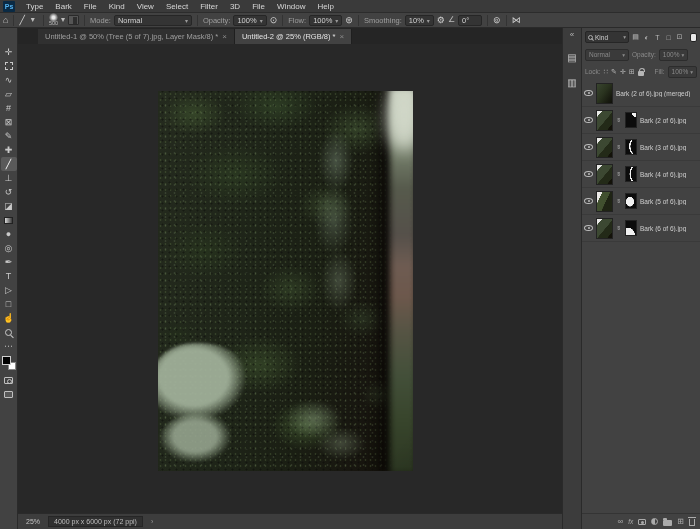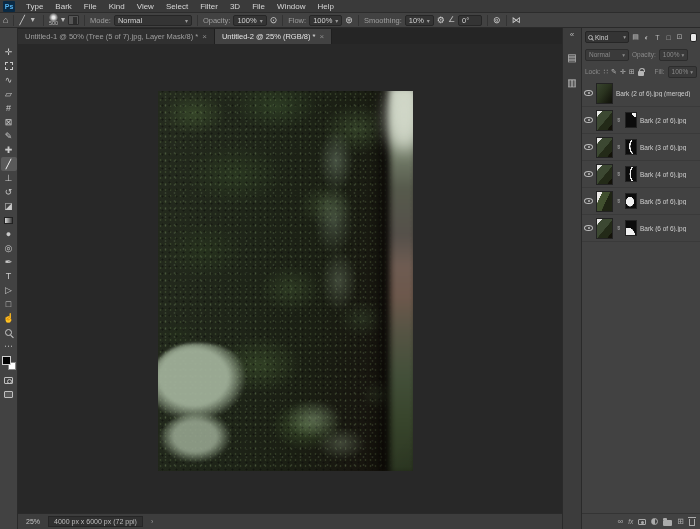--- a/index.html
+++ b/index.html
@@ -48,21 +48,21 @@
   .swatches { position:relative; width:14px; height:14px; margin:3px 0; }
   .swatch-fg { position:absolute; left:0; top:0; width:9px; height:9px; background:#000; border:1px solid #cfcfcf; z-index:2; }
   .swatch-bg { position:absolute; right:0; bottom:0; width:8px; height:8px; background:#fff; border:1px solid #888; }
   .i-quickmask { width:9px; height:7px; border:1px solid #c0c0c0; border-radius:1px; position:relative; }
   .i-quickmask::after { content:""; position:absolute; left:2px; top:1px; width:3px; height:3px;
     border:1px solid #c0c0c0; border-radius:50%; }
   .i-screenmode { width:9px; height:7px; border:1px solid #c0c0c0; border-radius:1px; background:#585858; }
 
   
   .center { flex:1; display:flex; flex-direction:column; min-width:0; }
-  .tabbar { height:16px; background:#252525; display:flex; align-items:flex-end; font-size:7.5px; }
+  .tabbar { height:16px; background:#252525; display:flex; align-items:flex-end; font-size:7.5px;padding-left:20px; }
   .tab { height:15px; display:flex; align-items:center; gap:4px; padding:0 7px;
     background:#303030; color:#9f9f9f; border-right:1px solid #1f1f1f; white-space:nowrap; }
   .tab.active { background:#424242; color:#e4e4e4; }
   .tab-close { font-size:8px; color:#8a8a8a; }
   .canvas { flex:1; background:#282828; position:relative; overflow:hidden; }
 
   
   .photo { position:absolute; left:140px; top:47px; width:255px; height:380px; overflow:hidden;
     background:linear-gradient(100deg,#242a1e 0%, #1e2418 38%, #1a1e13 62%, #17150f 82%, #121009 92%, #15130d 100%); }
   .layer-abs { position:absolute; inset:0; }

